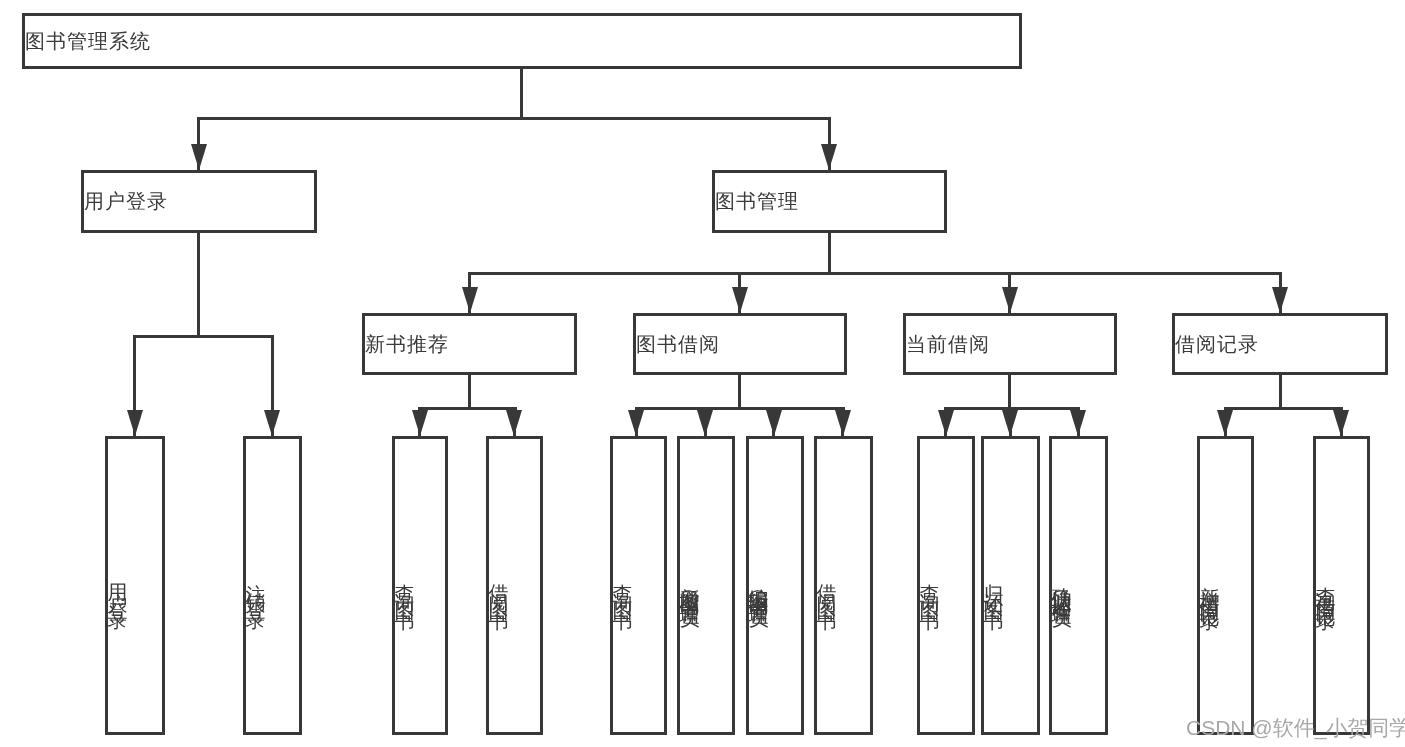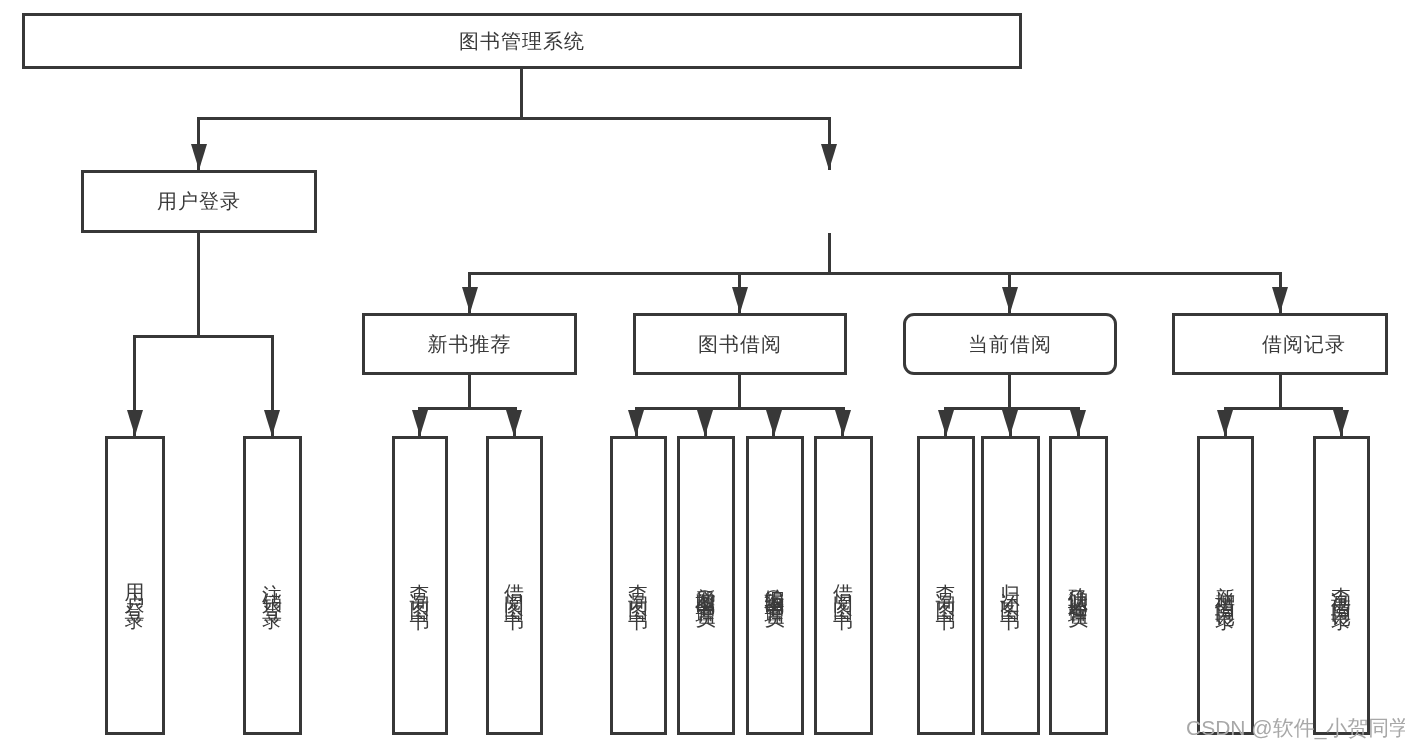--- a/index.html
+++ b/index.html
@@ -15,21 +15,21 @@
     overflow: hidden;
   }
   
   .node {
     position: absolute;
     box-sizing: border-box;
     border: 3px solid #383838;
     background: #ffffff;
     display: flex;
     align-items: center;
-    justify-content: center;
+    justify-content: flex-start;
     color: #3a3a3a;
   }
   .node.h-label { font-size: 20px; letter-spacing: 1px; }
   .node.leaf { font-size: 20px; }
   .leaf .vtext {
     writing-mode: vertical-rl;
     text-orientation: mixed;
     line-height: 1;
     white-space: nowrap;
   }
@@ -73,20 +73,23 @@
 
   <div class="vline" style="left:520px; top:69px; height:50px;"></div>
   <div class="hline" style="left:197px; top:117px; width:634px;"></div>
   <div class="vline" style="left:197px; top:117px; height:53px;"></div>
   <div class="vline" style="left:828px; top:117px; height:53px;"></div>
   <div class="arrow" style="left:191px; top:144px;"></div>
   <div class="arrow" style="left:821px; top:144px;"></div>
 
   <div class="node h-label" style="left:81px; top:170px; width:236px; height:63px;">
     <span>用户登录</span>
+  </div>
+  <div class="node h-label" style="left:712px; top:170px; width:235px; height:63px;">
+    <span>图书管理</span>
   </div>
 
   <div class="vline" style="left:197px; top:233px; height:104px;"></div>
   <div class="hline" style="left:133px; top:335px; width:141px;"></div>
   <div class="vline" style="left:133px; top:335px; height:101px;"></div>
   <div class="vline" style="left:271px; top:335px; height:101px;"></div>
   <div class="arrow" style="left:127px; top:410px;"></div>
   <div class="arrow" style="left:264px; top:410px;"></div>
 
   <div class="vline" style="left:828px; top:233px; height:41px;"></div>
@@ -99,24 +102,24 @@
   <div class="arrow" style="left:732px; top:287px;"></div>
   <div class="arrow" style="left:1002px; top:287px;"></div>
   <div class="arrow" style="left:1272px; top:287px;"></div>
 
   <div class="node h-label" style="left:633px; top:313px; width:214px; height:62px;">
     <span>图书借阅</span>
   </div>
   <div class="node h-label" style="left:362px; top:313px; width:215px; height:62px;">
     <span>新书推荐</span>
   </div>
-  <div class="node h-label" style="left:903px; top:313px; width:214px; height:62px;border-radius:11px;">
+  <div class="node h-label" style="left:903px; top:313px; width:214px; height:62px;">
     <span>当前借阅</span>
   </div>
-  <div class="node h-label" style="left:1172px; top:313px; width:216px; height:62px;padding-left:48px;">
+  <div class="node h-label" style="left:1172px; top:313px; width:216px; height:62px;">
     <span>借阅记录</span>
   </div>
 
   <div class="vline" style="left:468px; top:375px; height:34px;"></div>
   <div class="hline" style="left:418px; top:407px; width:99px;"></div>
   <div class="vline" style="left:418px; top:407px; height:29px;"></div>
   <div class="vline" style="left:513px; top:407px; height:29px;"></div>
   <div class="arrow" style="left:412px; top:410px;"></div>
   <div class="arrow" style="left:506px; top:410px;"></div>
 

